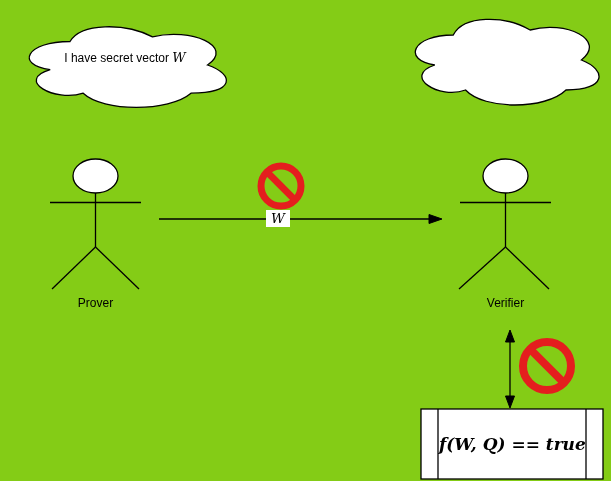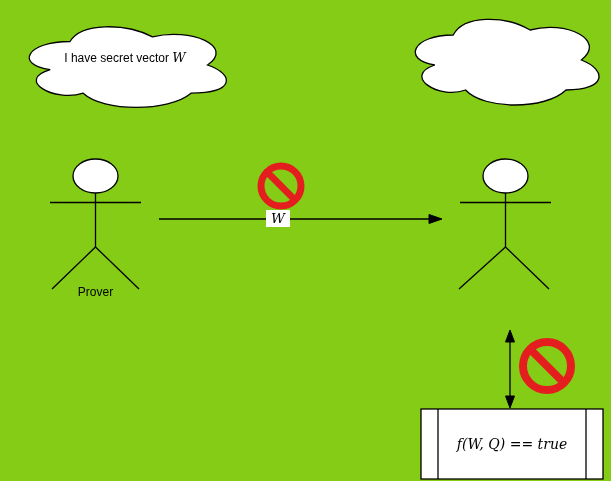--- a/index.html
+++ b/index.html
@@ -29,22 +29,23 @@
     font-family: "DejaVu Serif", serif;
     font-style: italic;
     font-size: 13.5px;
     background: #ffffff;
     padding: 0 2px;
     line-height: 17px;
   }
   .formula {
     font-family: "DejaVu Serif", serif;
     font-style: italic;
-    font-size: 14px;
+    font-size: 17px;
     line-height: 20px;
+    font-weight: bold;
   }
 </style>
 </head>
 <body>
 
 <div id="canvas">
 
   <svg id="shapes" width="611" height="481" viewBox="0 0 611 481">
 
     <g>
@@ -109,20 +110,21 @@
       <line x1="438" y1="409" x2="438" y2="479" stroke="#000000" stroke-width="1.3"></line>
       <line x1="586" y1="409" x2="586" y2="479" stroke="#000000" stroke-width="1.3"></line>
     </g>
   </svg>
 
   <div class="label" style="left:20px; top:50px; width:210px;">
     <span>I have secret vector </span><span class="math" style="font-size:13px;">W</span>
   </div>
 
 
-  <div class="label" style="left:55px; top:284px; width:81px;">Prover</div>
+  <div class="label" style="left:55px; top:295px; width:81px;">Prover</div>
 
+  <div class="label" style="left:465px; top:295px; width:81px;">Verifier</div>
 
   <div class="label w-label" style="left:266px; top:210px; width:20px;">W</div>
 
   <div class="label formula" style="left:439px; top:434px; width:146px;">f(W, Q) == true</div>
 
 </div>
 
 </body></html>

